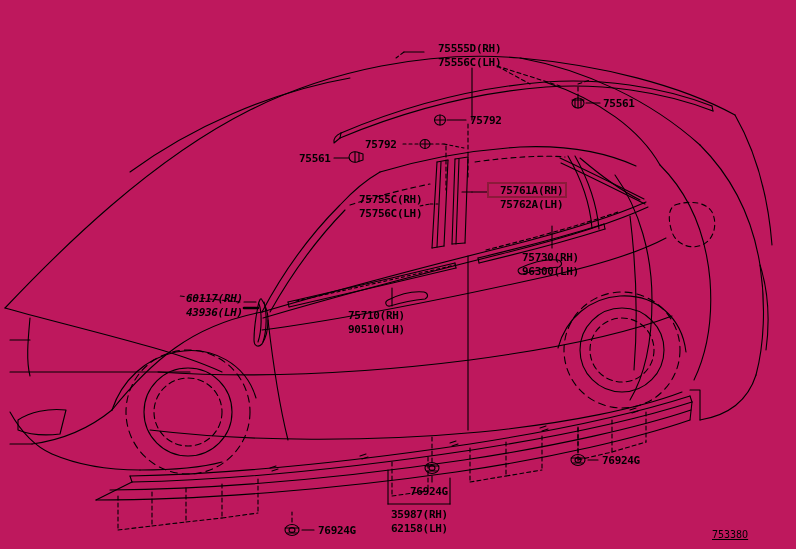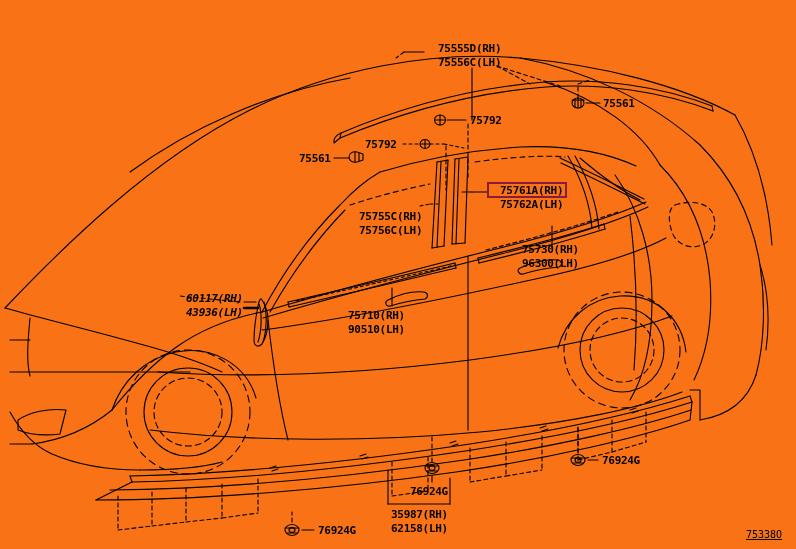--- a/index.html
+++ b/index.html
@@ -4,21 +4,21 @@
 <style>
   html, body {
     margin: 0;
     padding: 0;
     background: #ffffff;
   }
   #diagram-root {
     position: relative;
     width: 796px;
     height: 549px;
-    background: #f97316;
+    background: #be185d;
     overflow: hidden;
     font-family: "DejaVu Sans Mono", monospace;
   }
   #car-svg {
     position: absolute;
     left: 0;
     top: 0;
     width: 796px;
     height: 549px;
   }
@@ -325,26 +325,26 @@
 
   <div class="label" style="left:299px; top:152px;">
     <span class="label-line">75561</span>
   </div>
 
   <div class="label two-line" style="left:500px; top:184px;">
     <span class="label-line">75761A(RH)</span>
     <span class="label-line">75762A(LH)</span>
   </div>
 
-  <div class="label two-line" style="left:359px; top:210px;">
+  <div class="label two-line" style="left:359px; top:193px;">
     <span class="label-line">75755C(RH)</span>
     <span class="label-line">75756C(LH)</span>
   </div>
 
-  <div class="label two-line" style="left:522px; top:243px;">
+  <div class="label two-line" style="left:522px; top:251px;">
     <span class="label-line">75730(RH)</span>
     <span class="label-line">96300(LH)</span>
   </div>
 
   <div class="label two-line" style="left:186px; top:292px;font-style:italic;">
     <span class="label-line">60117(RH)</span>
     <span class="label-line">43936(LH)</span>
   </div>
 
   <div class="label two-line" style="left:348px; top:309px;">
@@ -362,15 +362,15 @@
 
   <div class="label two-line" style="left:391px; top:508px;">
     <span class="label-line">35987(RH)</span>
     <span class="label-line">62158(LH)</span>
   </div>
 
   <div class="label" style="left:318px; top:524px;">
     <span class="label-line">76924G</span>
   </div>
 
-  <div class="corner-code" style="left:746px; top:529px;text-decoration:underline;">75338O</div>
+  <div class="corner-code" style="left:712px; top:529px;text-decoration:underline;">75338O</div>
 
 </div>
 
 </body></html>

